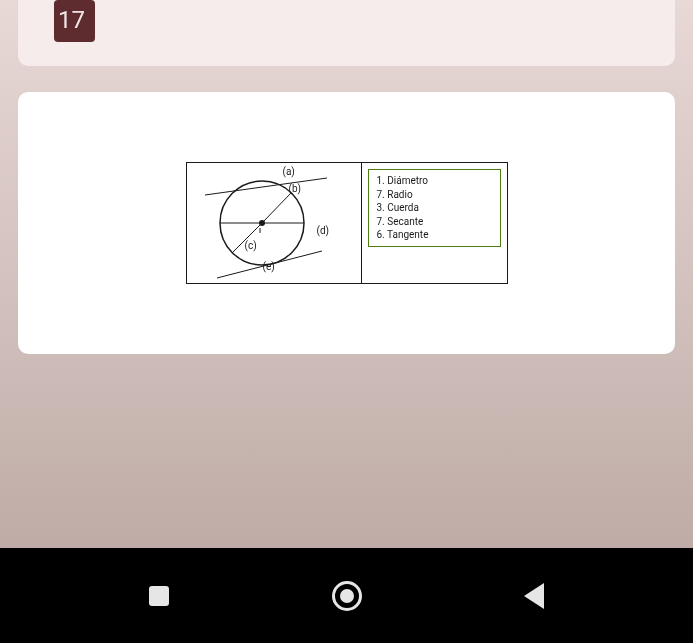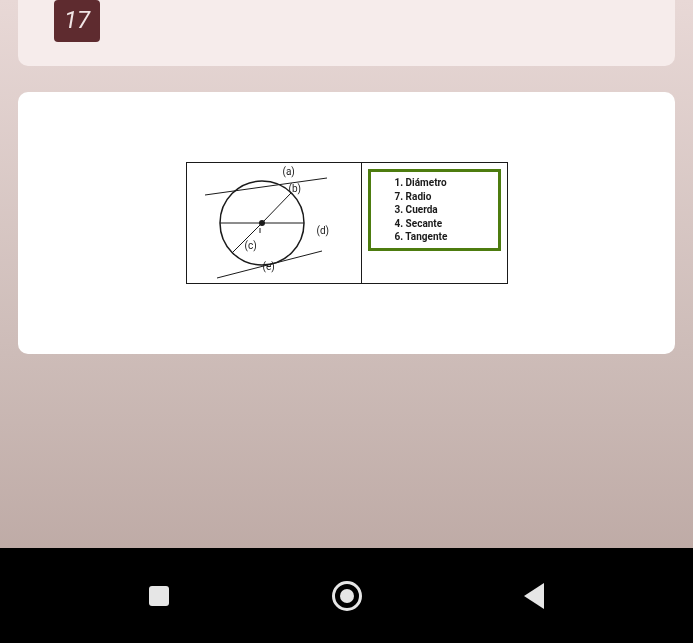--- a/index.html
+++ b/index.html
@@ -15,24 +15,23 @@
     border-radius: 0 0 10px 10px;
     padding: 0 36px 24px 36px;
     position: relative;
   }
   .qnum-badge {
     display: inline-block;
     background: #5e2b2f;
     color: #f1e6e6;
     font-size: 24px;
     line-height: 28px;
-    padding: 6px 10px 8px 10px;
+    padding: 6px 10px 8px 4px;
     border-radius: 4px;
     margin-top: 0;
-    font-style: italic;
   }
   .question-text {
     font-size: 30px;
     line-height: 1.45;
     color: #232323;
     font-weight: 400;
     margin-top: 22px;
   }
   .req-star { color: #9c3838; }
   .points { color: #6f4146; }
@@ -56,26 +55,25 @@
     position: relative;
   }
   .fig-left svg { display: block; }
   .fig-right {
     width: 145px;
     height: 120px;
     position: relative;
     padding: 6px;
   }
   .legend-box {
-    border: 3px solid #4d7c0f;
-    padding: 4px 24px;
+    border: 1px solid #4d7c0f;
+    padding: 4px 8px;
     font-size: 10px;
     line-height: 1.35;
     color: #1a1a1a;
-    font-weight: bold;
   }
   .lbl {
     position: absolute;
     font-size: 10px;
     color: #1a1a1a;
   }
   .navbar {
     position: absolute;
     left: 0; right: 0; bottom: 0;
     height: 95px;
@@ -137,21 +135,21 @@
         <span class="lbl" style="left:102px; top:20px;">(b)</span>
         <span class="lbl" style="left:130px; top:62px;">(d)</span>
         <span class="lbl" style="left:58px; top:77px;">(c)</span>
         <span class="lbl" style="left:76px; top:98px;">(e)</span>
       </div>
       <div class="fig-right">
         <div class="legend-box">
           <div>1. Diámetro</div>
           <div>7. Radio</div>
           <div>3. Cuerda</div>
-          <div>4. Secante</div>
+          <div>7. Secante</div>
           <div>6. Tangente</div>
         </div>
       </div>
     </div>
   </div>
 </div>
 
 <div class="navbar">
   <div class="nav-btn">
     <div class="nav-square"></div>

